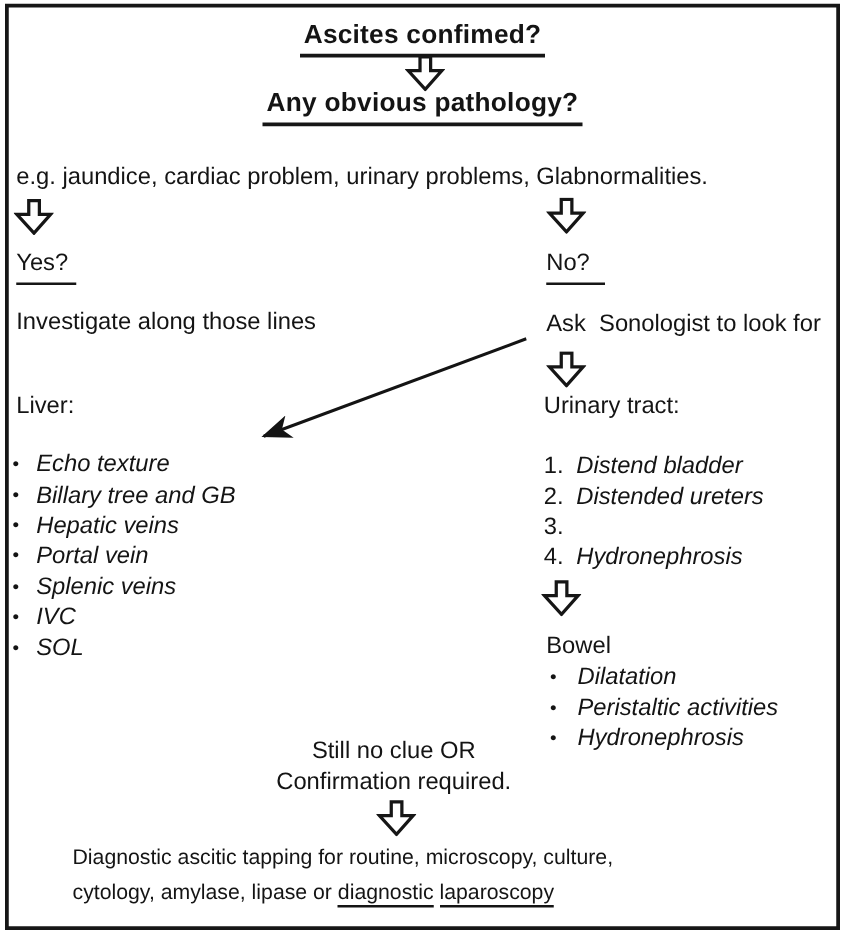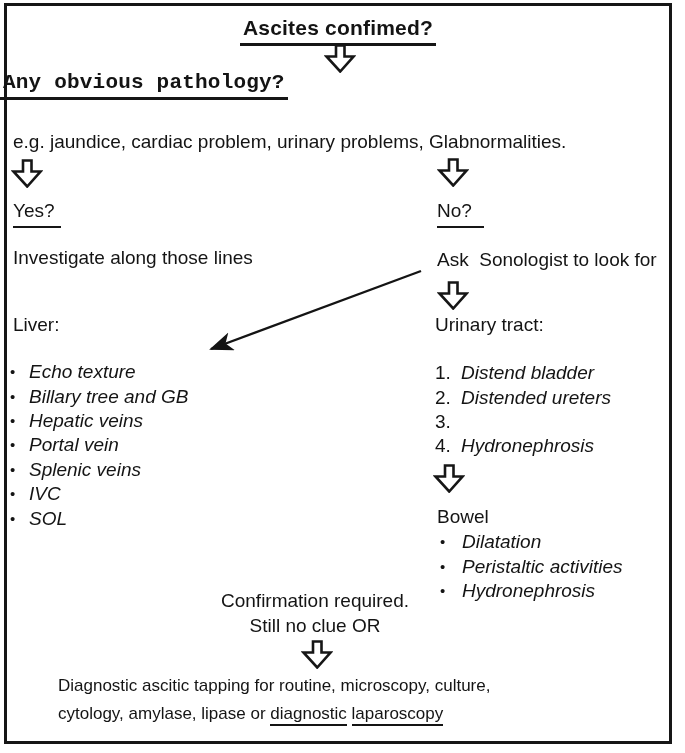--- a/index.html
+++ b/index.html
@@ -8,21 +8,21 @@
     font-family:"Liberation Sans","DejaVu Sans",sans-serif;color:#141414;
     overflow:hidden;
   }
   .frame{
     position:absolute;left:4px;top:3px;width:668px;height:741px;
     border:3px solid #161616;box-sizing:border-box;background:#ffffff;
   }
   .abs{position:absolute;}
   .t{font-size:19px;line-height:22px;white-space:nowrap;}
   .title-row{left:0;top:16px;width:676px;text-align:center;}
-  .title-row2{left:0;top:71px;width:676px;text-align:left;font-family:Liberation Mono, monospace;}
+  .title-row2{left:0;top:71px;width:676px;text-align:center;}
   .heading{
     display:inline-block;font-size:21px;font-weight:bold;letter-spacing:0.2px;
     border-bottom:3px solid #161616;padding:0 3px 3px 3px;white-space:nowrap;
   }
   .ulabel{
     display:inline-block;border-bottom:2.5px solid #161616;padding-bottom:4px;
   }
   .ba{position:absolute;width:32px;height:29px;}
   .list .li{display:flex;height:24.4px;align-items:center;}
   .list .bullet{width:19px;font-size:15px;flex:0 0 19px;}
@@ -173,22 +173,22 @@
         <span class="li-text">Peristaltic activities</span>
       </div>
 
       <div class="li">
         <span class="bullet">•</span>
         <span class="li-text">Hydronephrosis</span>
       </div>
     </div>
 
   <div class="abs t decision">
+    <div>Still no clue OR</div>
     <div>Confirmation required.</div>
-    <div>Still no clue OR</div>
   </div>
 
   <svg class="ba" style="left:301px;top:640px">
       <use href="#block-arrow"></use>
     </svg>
 
   <div class="abs conclusion">
     <div>Diagnostic ascitic tapping for routine, microscopy, culture,</div>
     <div><span class="pre">cytology, amylase, lipase or </span><span class="uword">diagnostic</span><span> </span><span class="uword">laparoscopy</span></div>
   </div>

